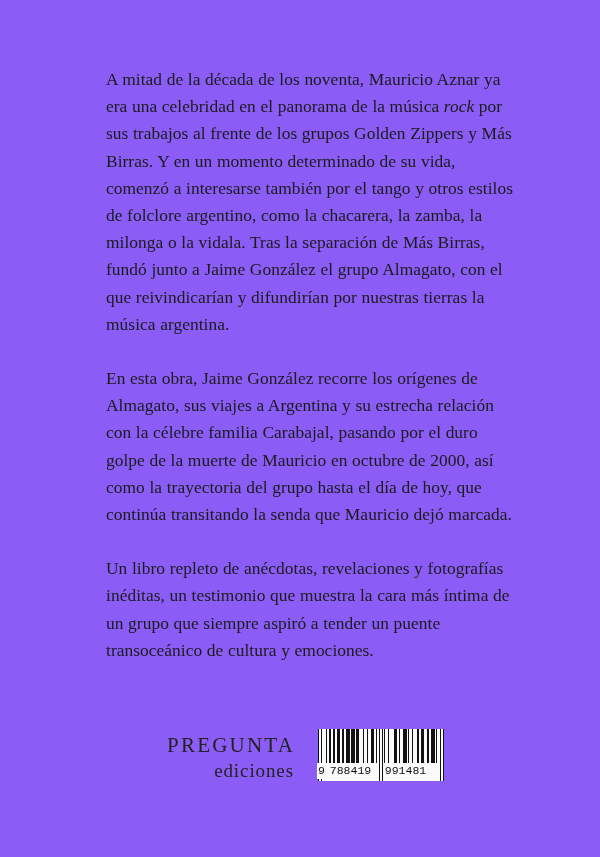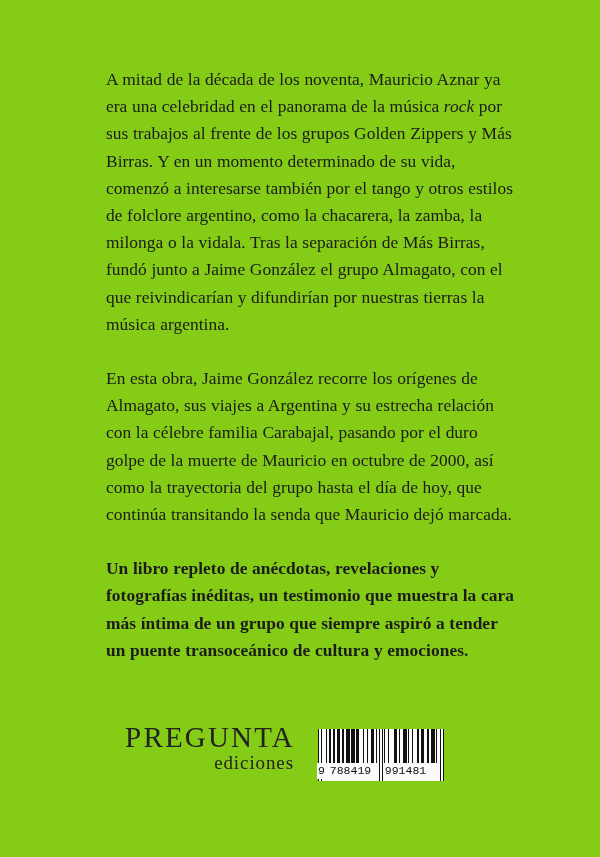--- a/index.html
+++ b/index.html
@@ -13,42 +13,42 @@
     background: #fafafa;
     font-family: "Liberation Serif", "DejaVu Serif", serif;
     color: #1a1a1a;
     overflow: hidden;
     position: relative;
   }
 
   .cover {
     position: absolute;
     inset: 0;
-    background: #84cc16;
+    background: #8b5cf6;
   }
 
   
   .blurb {
     position: absolute;
     left: 106px;
     top: 66px;
     width: 414px;
   }
 
   .para {
     font-size: 17.4px;
     line-height: 27.2px;
     margin: 0 0 27px 0;
     text-align: left;
     letter-spacing: 0.05px;
     word-spacing: 0.2px;
     color: #1b1b1b;
     -webkit-font-smoothing: antialiased;
   }
-  .para:last-child { margin-bottom: 0; font-weight: bold; }
+  .para:last-child { margin-bottom: 0; }
 
   .para em {
     font-style: italic;
   }
 
   
   .footer {
     position: absolute;
     left: 0;
     right: 0;
@@ -58,27 +58,28 @@
 
   .imprint {
     position: absolute;
     left: 106px;
     top: 0;
     width: 190px;
     text-align: right;
   }
 
   .imprint-name {
-    font-size: 29px;
+    font-size: 21px;
     line-height: 30px;
     letter-spacing: 2.2px;
     color: #222;
     display: block;
     padding-right: 1px;
     white-space: nowrap;
+    margin-top: 8px;
   }
 
   .imprint-sub {
     font-size: 19px;
     line-height: 24px;
     letter-spacing: 0.9px;
     color: #222;
     display: block;
     margin-top: -1px;
     padding-right: 2px;

